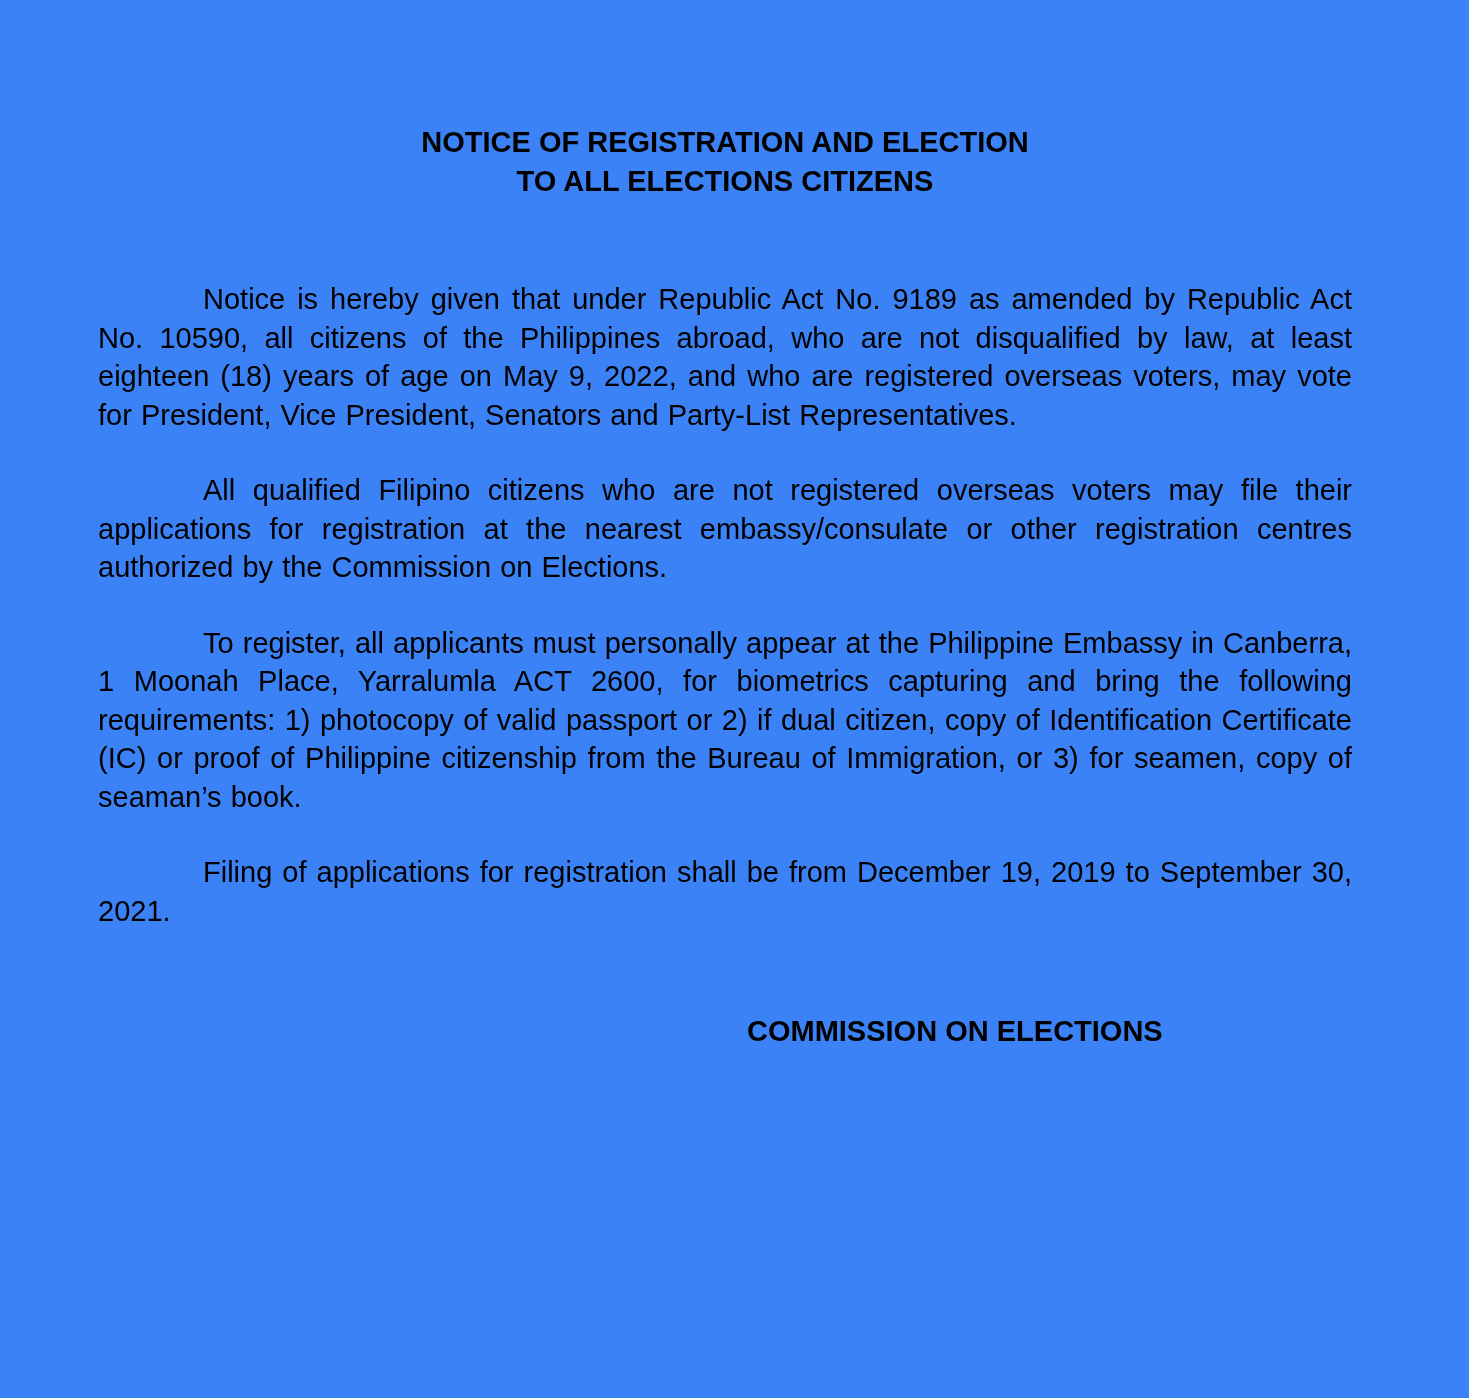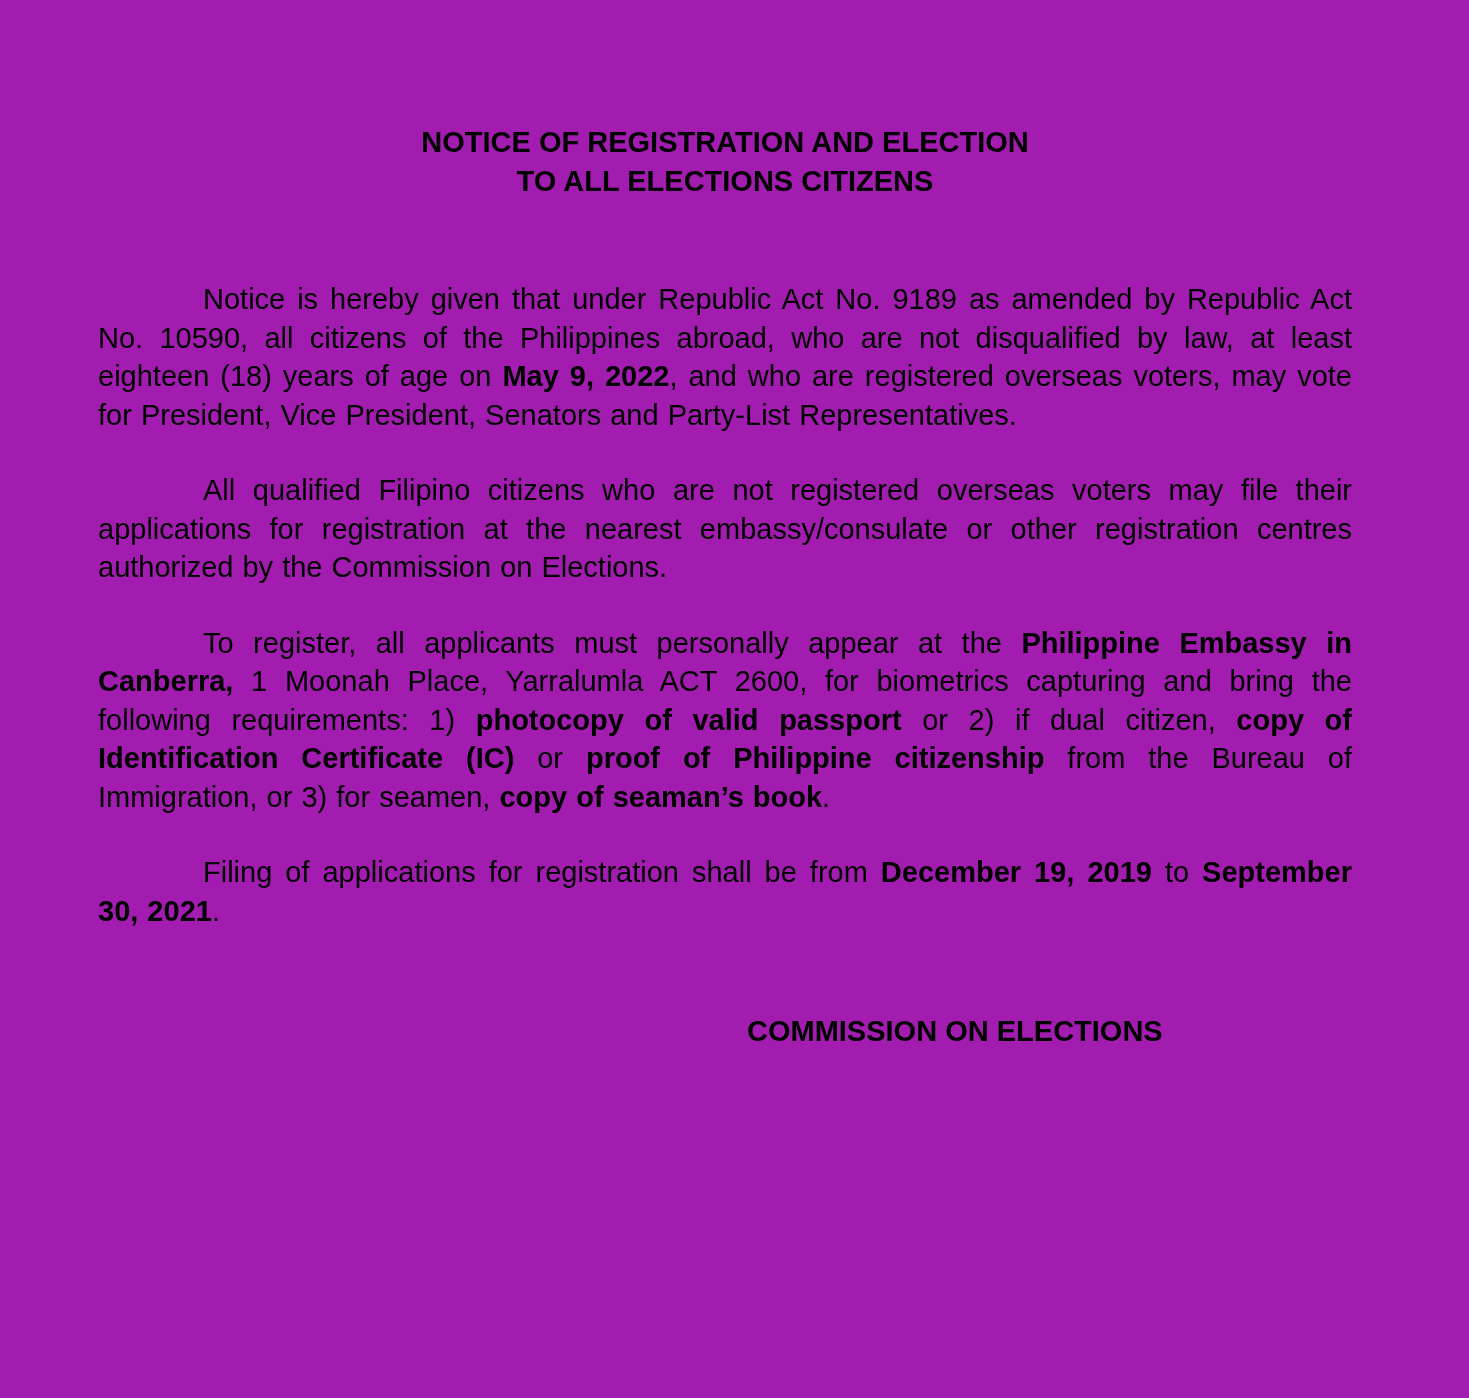--- a/index.html
+++ b/index.html
@@ -1,20 +1,20 @@
 <!DOCTYPE html>
 <html><head>
 <meta charset="utf-8">
 <style>
   html, body { margin: 0; padding: 0; background: #ffffff; }
   .page {
     position: relative;
     width: 1469px;
     height: 1398px;
-    background: #a21caf;
+    background: #3b82f6;
     color: #000000;
     box-sizing: border-box;
     padding: 123px 117px 0 98px;
     overflow: hidden;
     font-family: "Liberation Sans", sans-serif;
     font-size: 29px;
     line-height: 38.5px;
   }
   .doc-title {
     font-weight: bold;
@@ -22,21 +22,21 @@
     margin: 0 0 80px 0;
   }
   .doc-title div { line-height: 38.5px; }
   .para {
     margin: 0 0 37px 0;
     text-align: justify;
     text-indent: 105px;
     word-spacing: 1px;
   }
   .para:last-of-type { margin-bottom: 16px; }
-  .b { font-weight: bold; }
+  .b { font-weight: normal; }
   .signature {
     font-weight: bold;
     margin-top: 82px;
     margin-left: 649px;
     white-space: nowrap;
   }
 </style>
 </head>
 <body>
 

